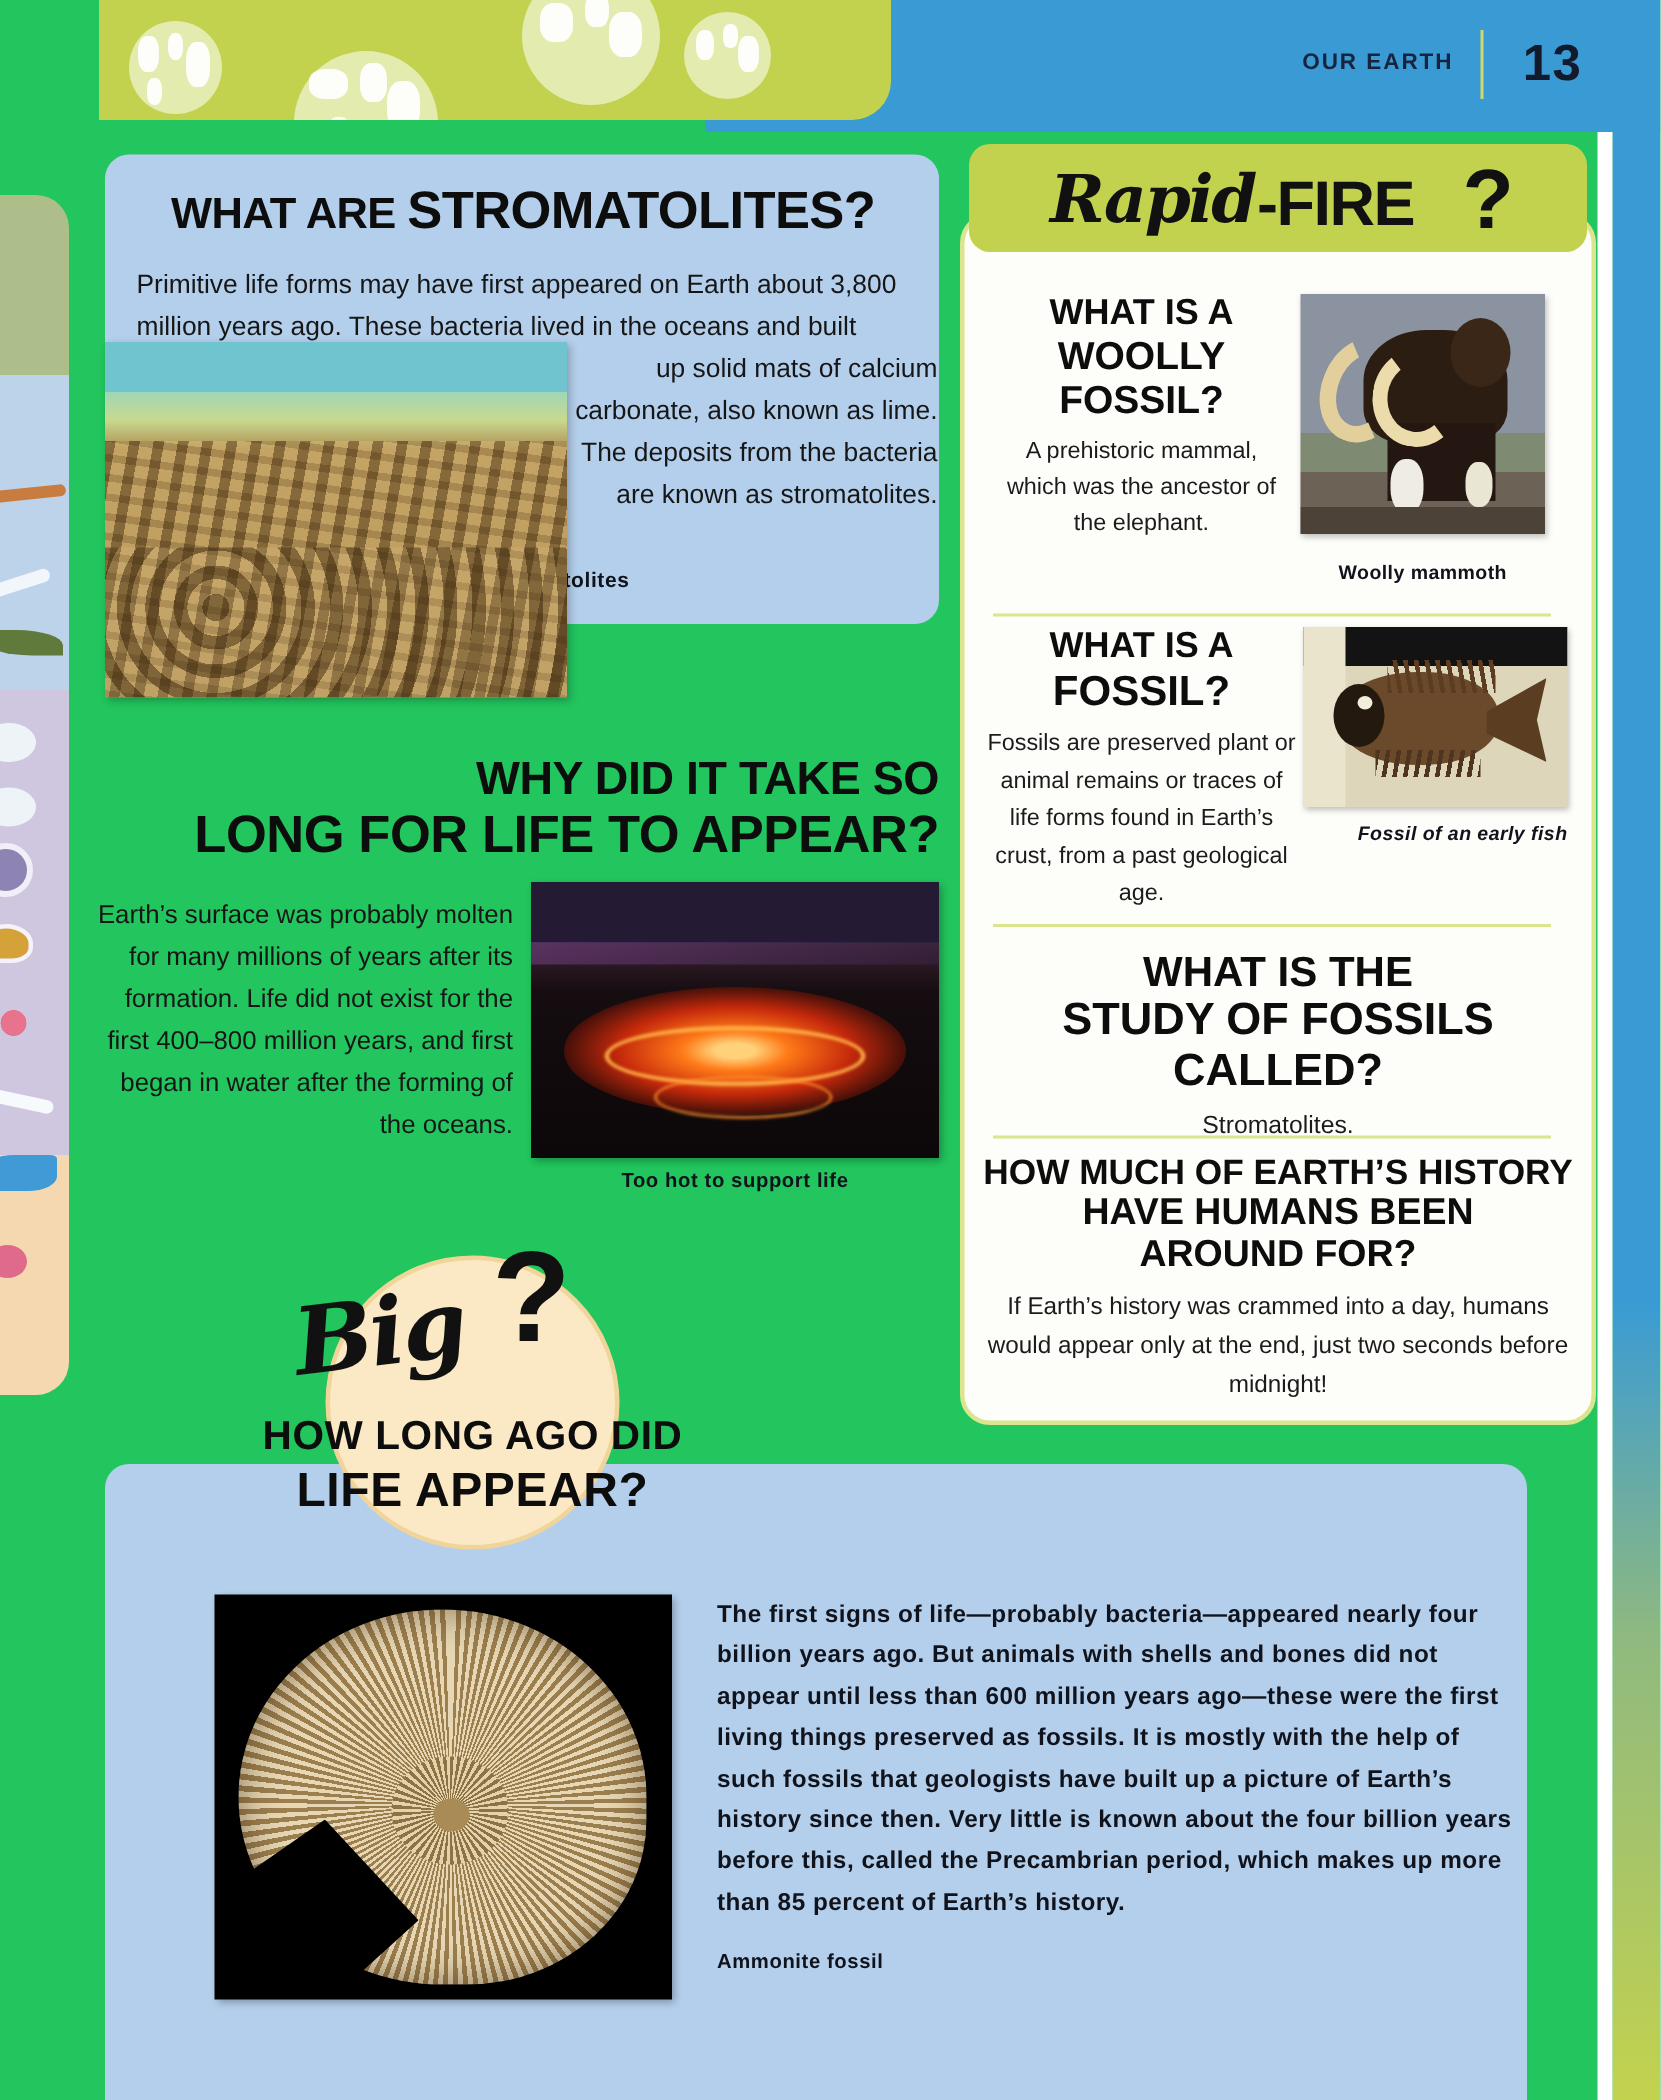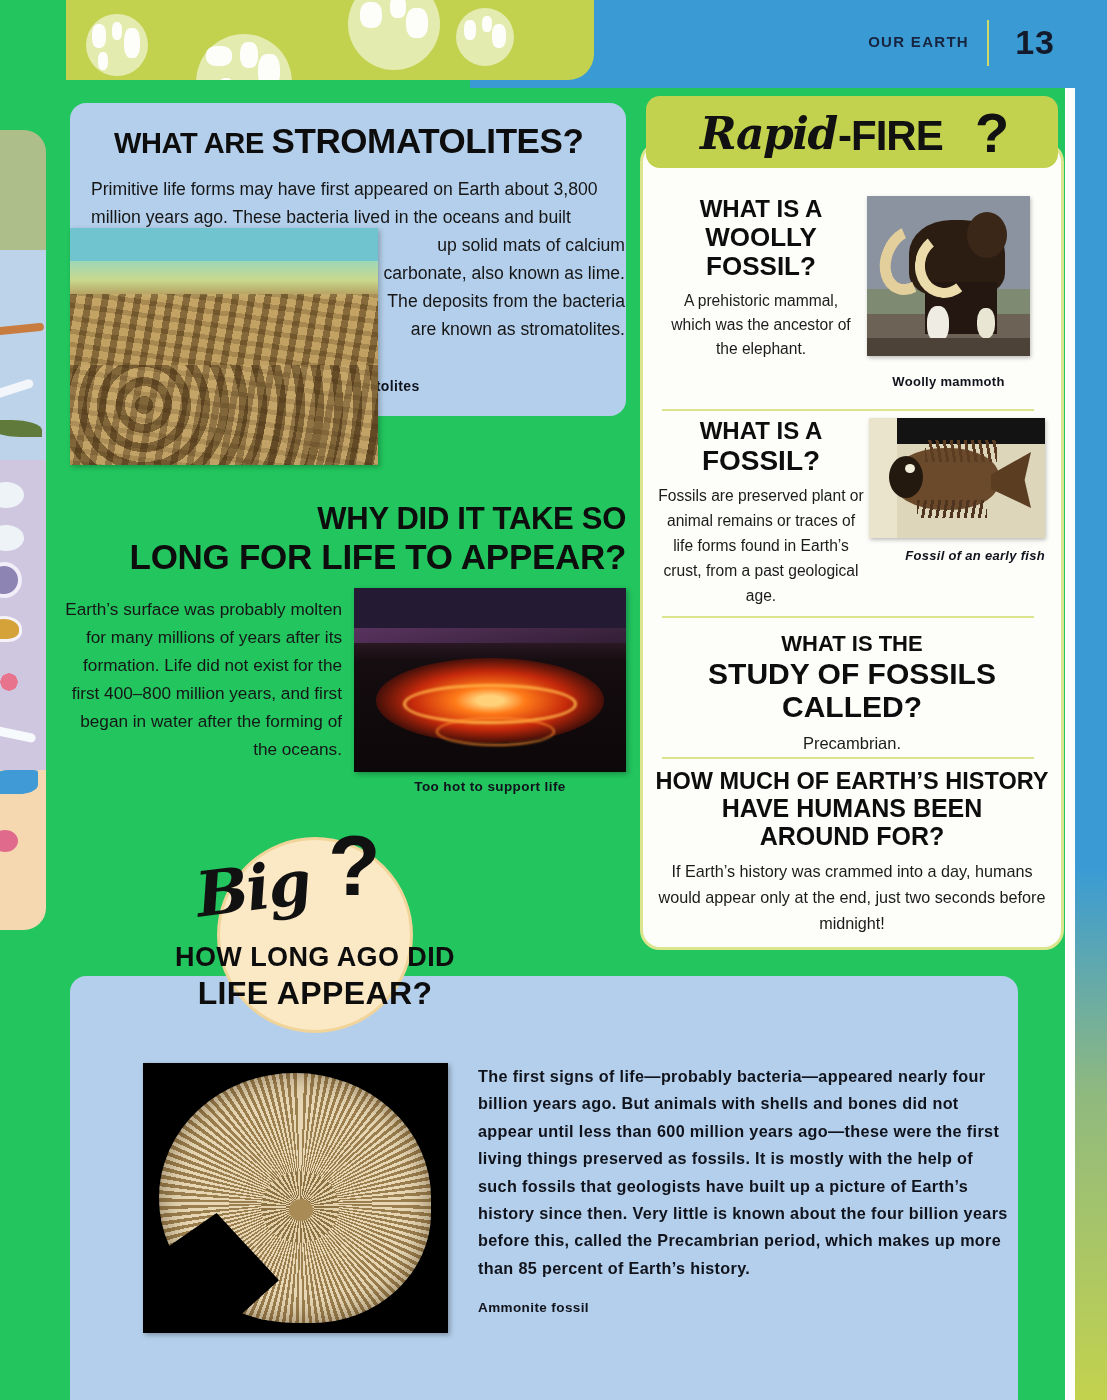--- a/index.html
+++ b/index.html
@@ -258,23 +258,23 @@
       repeating-linear-gradient(80deg,#5c3d21 0 3px,transparent 3px 7px);"></div>
     <div style="position:absolute;left:122px;top:34px;width:40px;height:56px;background:#5b3d22;
       clip-path:polygon(0 40%,100% 0,84% 50%,100% 100%,0 66%);"></div>
     <div style="position:absolute;left:48px;top:82px;width:70px;height:18px;background:
       repeating-linear-gradient(100deg,#4f3420 0 3px,transparent 3px 7px);"></div>
   </div>
   <div class="rf-cap" style="left:869px;top:548px;width:176px;text-align:right;font-style:italic;">Fossil of an early fish</div>
   <div class="rf-divider" style="left:662px;top:616px;width:372px;"></div>
 
   <div class="rf-item" style="left:648px;top:632px;width:408px;text-align:center;">
-    <div class="rf-qtext" style="font-size:22px;">WHAT IS THE</div>
+    <div class="rf-qtext" style="font-size:28px;">WHAT IS THE</div>
     <div class="rf-qtext" style="font-size:30px;">STUDY OF FOSSILS CALLED?</div>
-    <div class="rf-ans" style="font-size:16.5px;line-height:26px;margin-top:6px;">Precambrian.</div>
+    <div class="rf-ans" style="font-size:16.5px;line-height:26px;margin-top:6px;">Stromatolites.</div>
   </div>
   <div class="rf-divider" style="left:662px;top:757px;width:372px;"></div>
 
   <div class="rf-item" style="left:648px;top:768px;width:408px;text-align:center;">
     <div class="rf-qtext" style="font-size:23.5px;">HOW MUCH OF EARTH’S HISTORY</div>
     <div class="rf-qtext" style="font-size:25px;">
       <span style="font-weight:700;">HAVE </span><span style="font-weight:900;">HUMANS BEEN</span>
     </div>
     <div class="rf-qtext" style="font-size:25px;">AROUND FOR?</div>
     <div class="rf-ans" style="font-size:16.2px;line-height:26px;margin-top:8px;padding:0 6px;">If Earth’s history was crammed into a day, humans would appear only at the end, just two seconds before midnight!</div>

